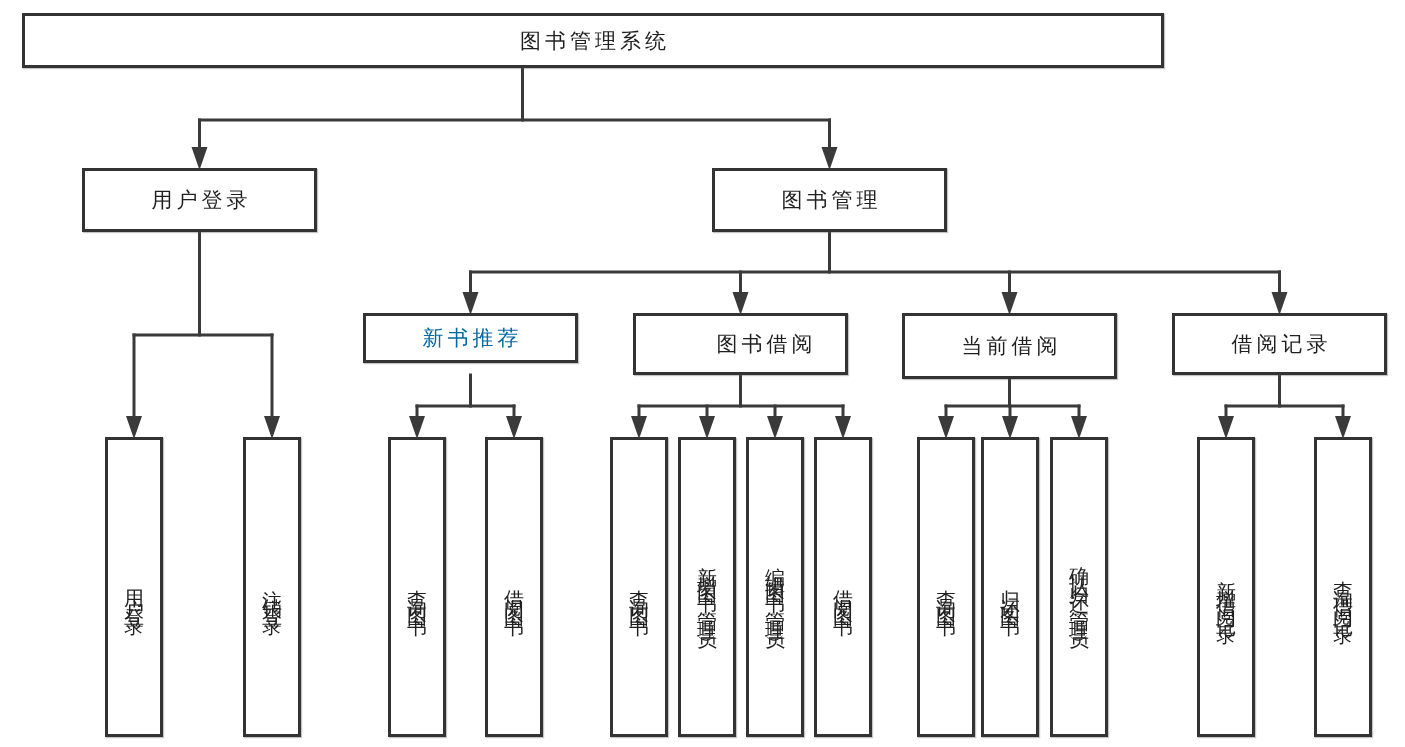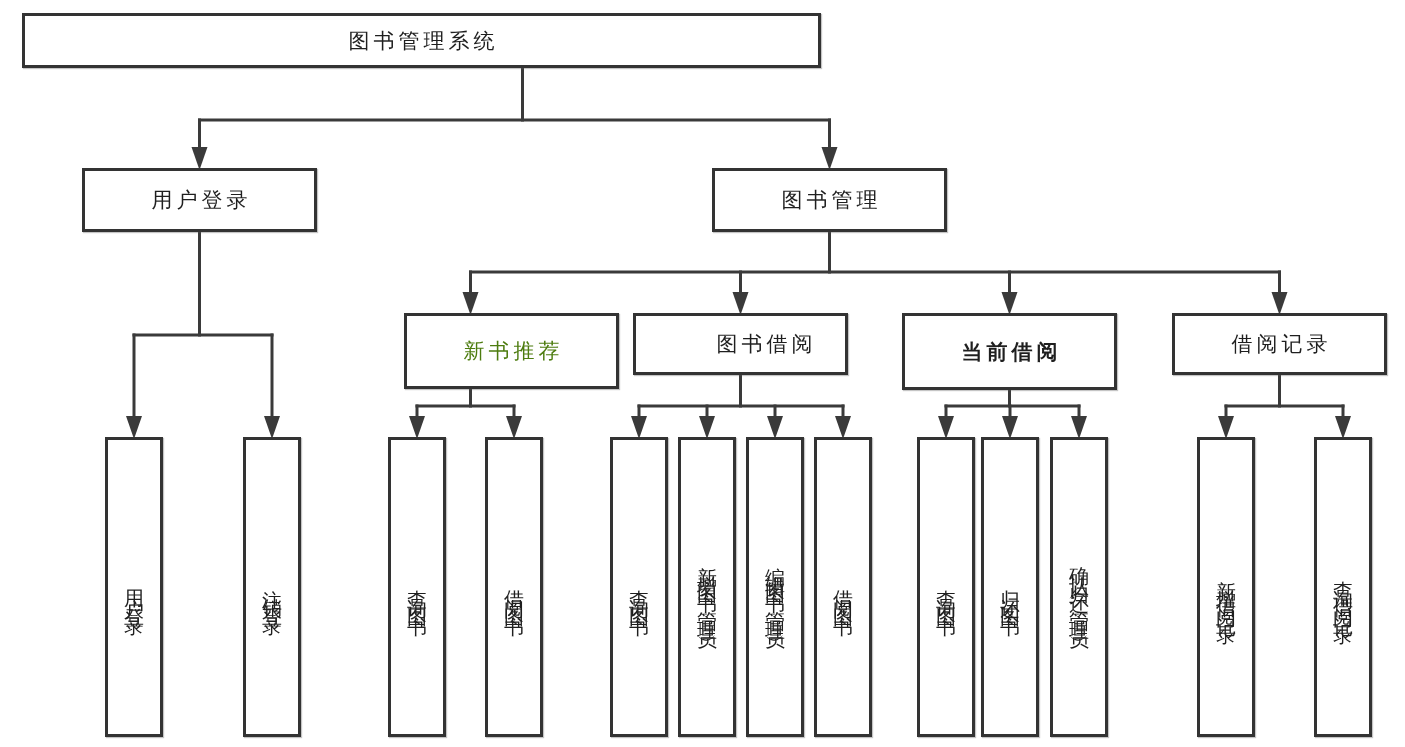--- a/index.html
+++ b/index.html
@@ -119,36 +119,36 @@
       <g>
         <line x1="1279.5" y1="375" x2="1279.5" y2="406" stroke="#3a3a3a" stroke-width="3" stroke-linecap="square"></line>
         <line x1="1226" y1="406" x2="1343" y2="406" stroke="#3a3a3a" stroke-width="3" stroke-linecap="square"></line>
         <line x1="1226" y1="406" x2="1226" y2="427" stroke="#3a3a3a" stroke-width="3" stroke-linecap="square"></line>
         <polygon points="1218,416 1234,416 1226,439" fill="#3a3a3a"></polygon>
         <line x1="1343" y1="406" x2="1343" y2="427" stroke="#3a3a3a" stroke-width="3" stroke-linecap="square"></line>
         <polygon points="1335,416 1351,416 1343,439" fill="#3a3a3a"></polygon>
       </g>
     </svg>
   <div id="nodes-root">
-      <div class="node h" style="left: 22px; top: 13px; width: 799px; height: 55px; border-color: rgb(51, 51, 51); color: rgb(31, 31, 31);">
+      <div class="node h" style="left: 22px; top: 13px; width: 1142px; height: 55px; border-color: rgb(51, 51, 51); color: rgb(31, 31, 31);">
         <span>图书管理系统</span>
       </div>
       <div class="node h" style="left: 82px; top: 168px; width: 235px; height: 64px; border-color: rgb(51, 51, 51); color: rgb(31, 31, 31);">
         <span>用户登录</span>
       </div>
       <div class="node h" style="left: 712px; top: 168px; width: 235px; height: 64px; border-color: rgb(51, 51, 51); color: rgb(31, 31, 31);">
         <span>图书管理</span>
       </div>
-      <div class="node h" style="left: 363px; top: 313px; width: 215px; height: 76px; border-color: rgb(51, 51, 51); color: #4d7c0f; margin-left: 41px;">
+      <div class="node h" style="left: 363px; top: 313px; width: 215px; height: 50px; border-color: rgb(51, 51, 51); color: #0369a1;">
         <span>新书推荐</span>
       </div>
       <div class="node h" style="left: 633px; top: 313px; width: 215px; height: 62px; border-color: rgb(51, 51, 51); color: rgb(31, 31, 31); padding-left: 48px;">
         <span>图书借阅</span>
       </div>
-      <div class="node h" style="left: 902px; top: 313px; width: 215px; height: 77px; border-color: rgb(51, 51, 51); color: rgb(31, 31, 31); font-weight: bold;">
+      <div class="node h" style="left: 902px; top: 313px; width: 215px; height: 66px; border-color: rgb(51, 51, 51); color: rgb(31, 31, 31);">
         <span>当前借阅</span>
       </div>
       <div class="node h" style="left: 1172px; top: 313px; width: 215px; height: 62px; border-color: rgb(51, 51, 51); color: rgb(31, 31, 31); text-align: center;">
         <span>借阅记录</span>
       </div>
       <div class="node v" style="left: 105px; top: 437px; width: 58px; height: 300px; border-color: rgb(51, 51, 51); color: rgb(31, 31, 31);">
         <span>用户登录</span>
       </div>
       <div class="node v" style="left: 243px; top: 437px; width: 58px; height: 300px; border-color: rgb(51, 51, 51); color: rgb(31, 31, 31);">
         <span>注销登录</span>

